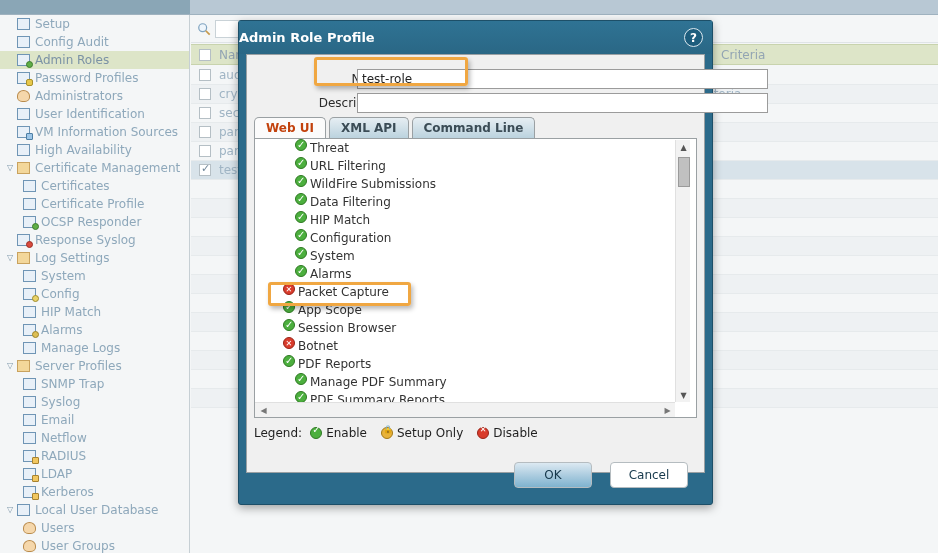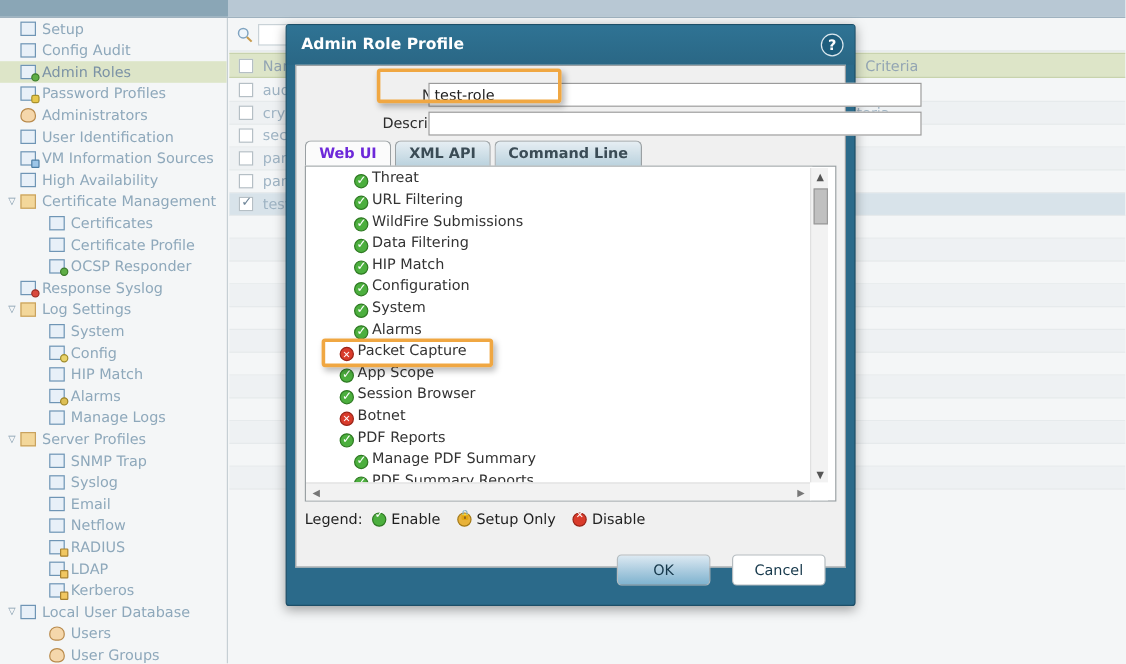--- a/index.html
+++ b/index.html
@@ -50,21 +50,21 @@
     width: 12px; flex: 0 0 12px; text-align: center;
     color: #7f98ab; font-size: 8px;
   }
   .nav-item .ico {
     width: 17px; flex: 0 0 17px; height: 15px; margin-right: 2px;
     position: relative;
   }
   .nav-item .lbl { color: #8ea8bb; }
   .nav-item.selected .lbl { color: #7b92a5; }
   .nav-item.lvl1 { padding-left: 4px; }
-  .nav-item.lvl2 { padding-left: 28px; }
+  .nav-item.lvl2 { padding-left: 10px; }
 
   
   .ico-box {
     position: absolute; left: 1px; top: 1px; width: 13px; height: 12px;
     background: #cfe0ef; border: 1px solid #6f95b5;
   }
   .ico-box.pg { background: #e8f0f8; }
   .ico-box.folder { background: #f3d79a; border-color: #c9a25e; }
   .ico-box.user { background: #f5d7ab; border-color: #b98b4d; border-radius: 50% 50% 40% 40%; }
   .ico-dot {
@@ -124,21 +124,21 @@
   #modal {
     position: absolute; left: 238px; top: 20px; width: 475px; height: 485px;
     background: #2b6a8a;
     border: 1px solid #1d4f68;
     border-radius: 3px;
     box-shadow: 0 3px 10px rgba(0,0,0,0.35);
   }
   .modal-title {
     position: absolute; left: 0; top: 0; width: 473px; height: 33px;
     color: #ffffff; font-weight: bold; font-size: 13px;
-    line-height: 33px; padding-left: 12px;
+    line-height: 33px; 
     background: linear-gradient(#2f7394, #2a6785);
   }
   .help-btn {
     position: absolute; right: 9px; top: 7px; width: 19px; height: 19px;
     border-radius: 50%; background: #1d5d7d; border: 1px solid #dbe8ef;
     color: #ffffff; font-size: 12px; font-weight: bold;
     text-align: center; line-height: 18px;
   }
   .modal-body {
     position: absolute; left: 7px; top: 33px; width: 459px; height: 419px;
@@ -176,36 +176,36 @@
   }
 
   
   .tabs { position: absolute; left: 7px; top: 62px; height: 22px; }
   .tab {
     float: left; height: 22px; line-height: 21px;
     padding: 0 11px; font-weight: bold; font-size: 12px;
     border: 1px solid #9aa0a3; border-bottom: none;
     border-radius: 5px 5px 0 0; margin-right: 3px;
   }
-  .tab.active { background: #fbfbfb; color: #6d28d9; }
+  .tab.active { background: #fbfbfb; color: #c2410c; }
   .tab.inactive {
     background: linear-gradient(#e6eef3, #b9d1dd);
     color: #3b4c56;
   }
 
   .tab-panel {
     position: absolute; left: 7px; top: 83px; width: 443px; height: 280px;
     background: #ffffff; border: 1px solid #9aa0a3;
   }
   .tree {
     position: absolute; left: 0; top: 0; width: 422px; height: 263px;
     overflow: hidden; background: #ffffff;
   }
   .tree-item {
-    display: flex; align-items: flex-end; height: 18px; line-height: 18px;
+    display: flex; align-items: flex-start; height: 18px; line-height: 18px;
     font-size: 12px; color: #333333; white-space: nowrap;
   }
   .tree-item.d1 { padding-left: 40px; }
   .tree-item.d0 { padding-left: 28px; }
   .st {
     width: 12px; height: 12px; border-radius: 50%;
     margin-right: 3px; flex: 0 0 12px; position: relative;
     border: 1px solid #2f7a23; background: #4caf3e;
   }
   .st::after {

